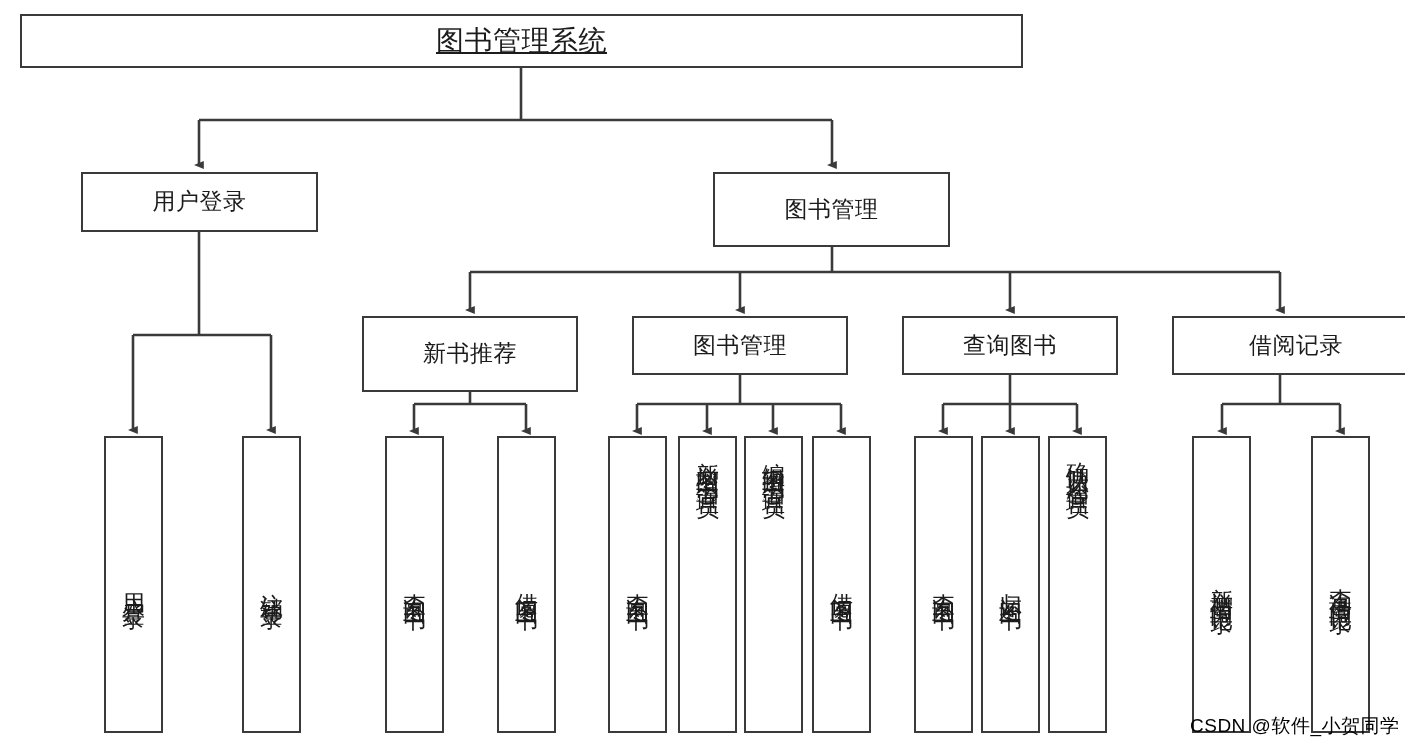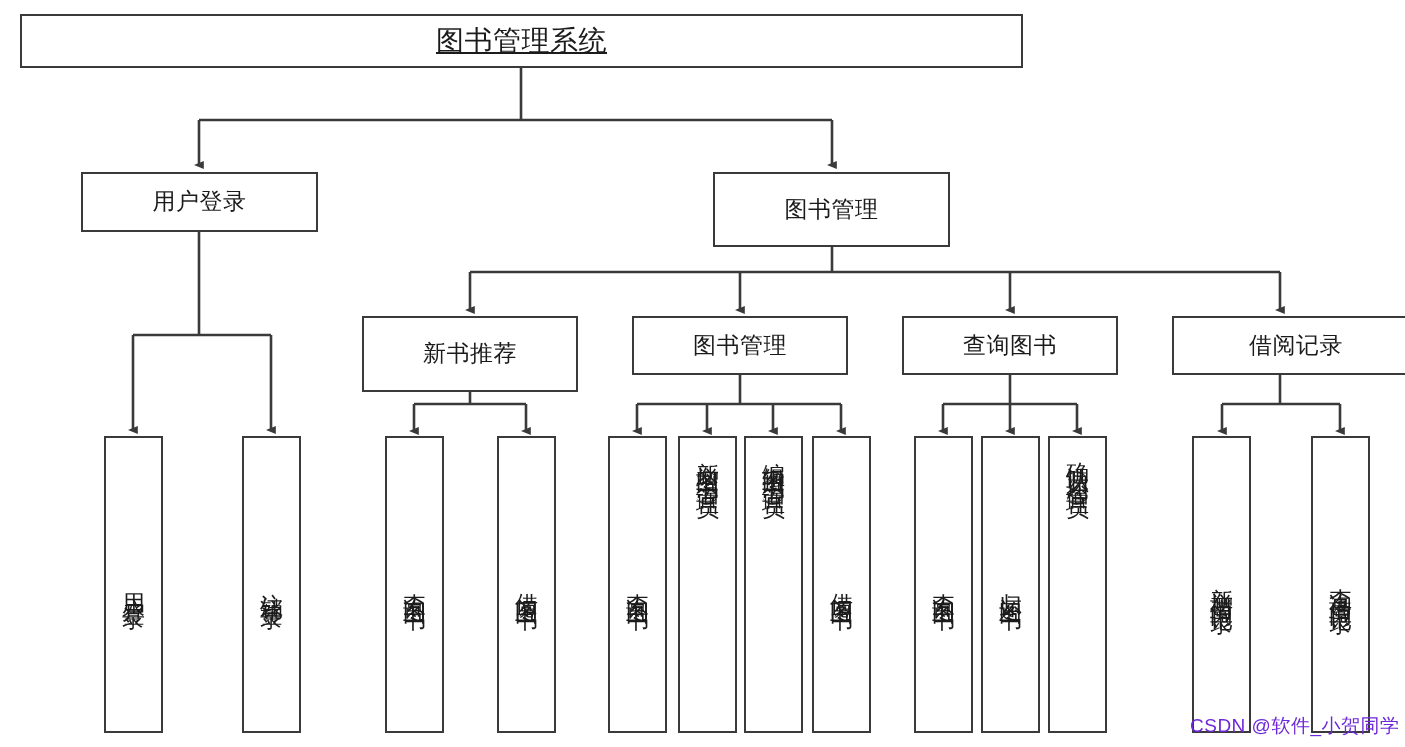--- a/index.html
+++ b/index.html
@@ -66,21 +66,21 @@
     white-space: nowrap;
   }
   
   .node.v.centered {
     align-items: center;
     padding-top: 0;
   }
   .watermark {
     position: absolute;
     font-size: 19px;
-    color: #6d28d9;
+    color: #000000;
     white-space: nowrap;
     letter-spacing: 0.5px;
   }
 </style>
 </head>
 <body>
 
 <div id="canvas">
 
   <svg id="edges" viewBox="0 0 1405 747" xmlns="http://www.w3.org/2000/svg">

